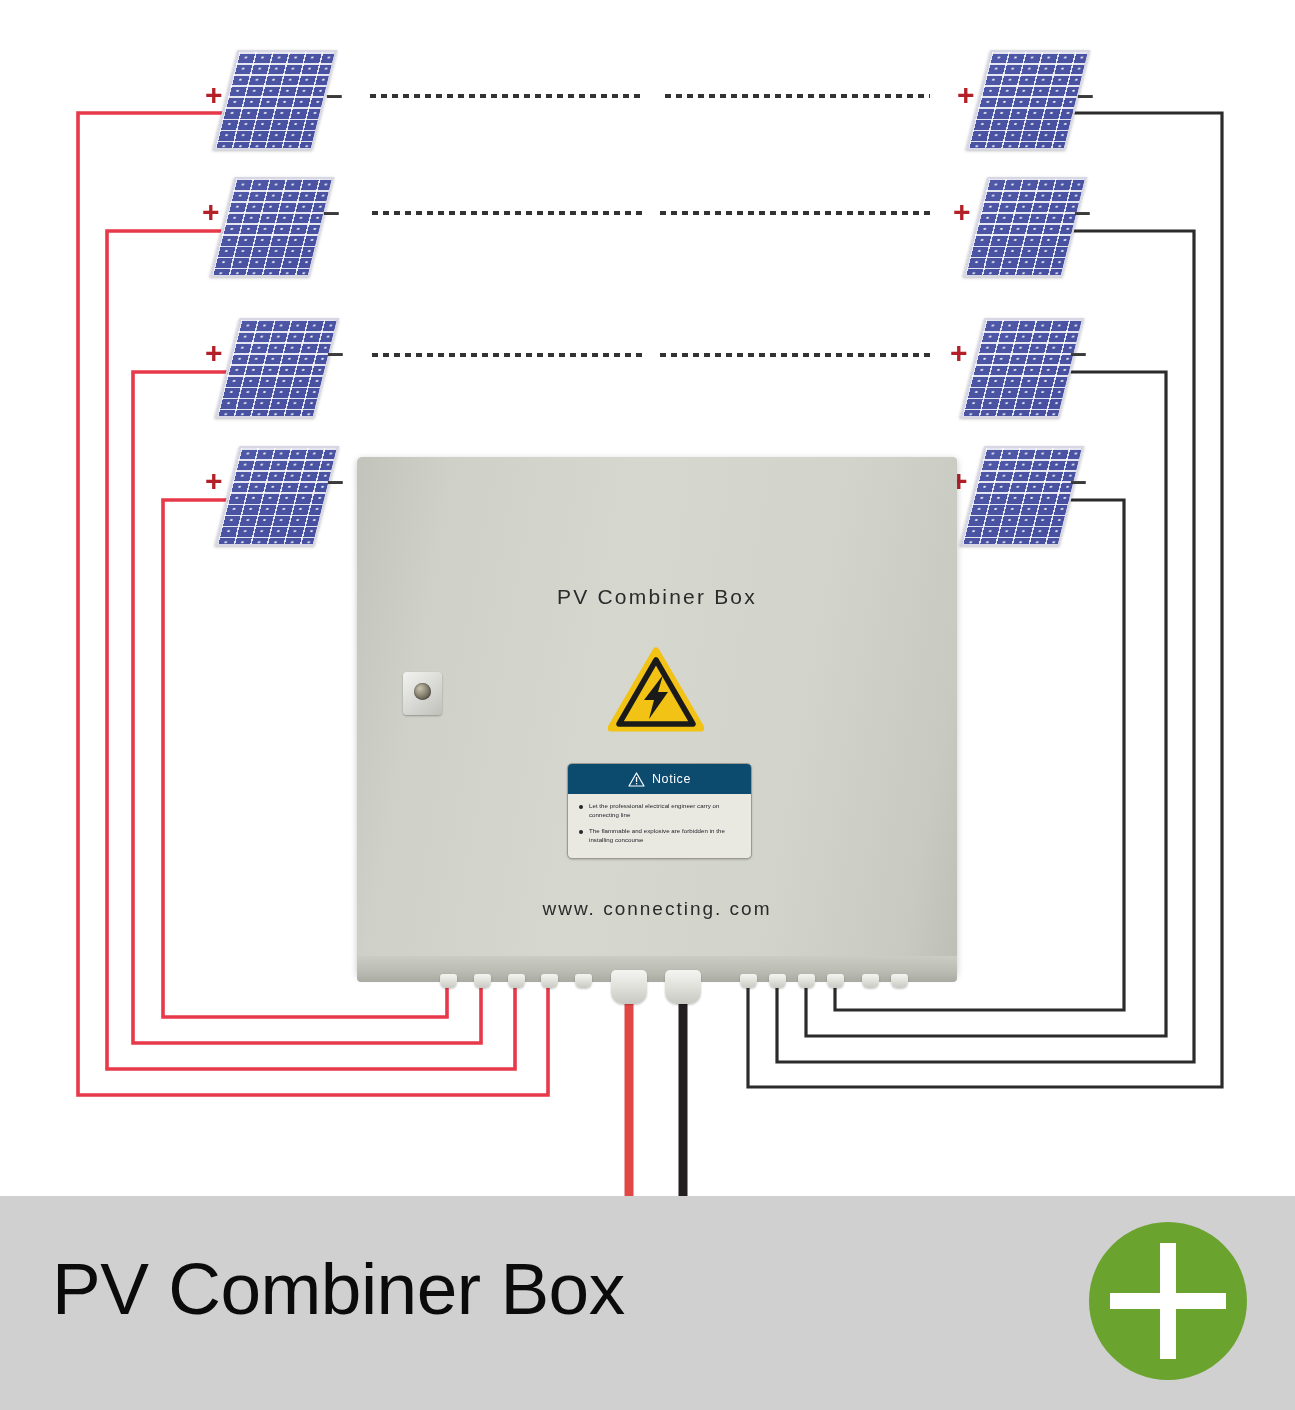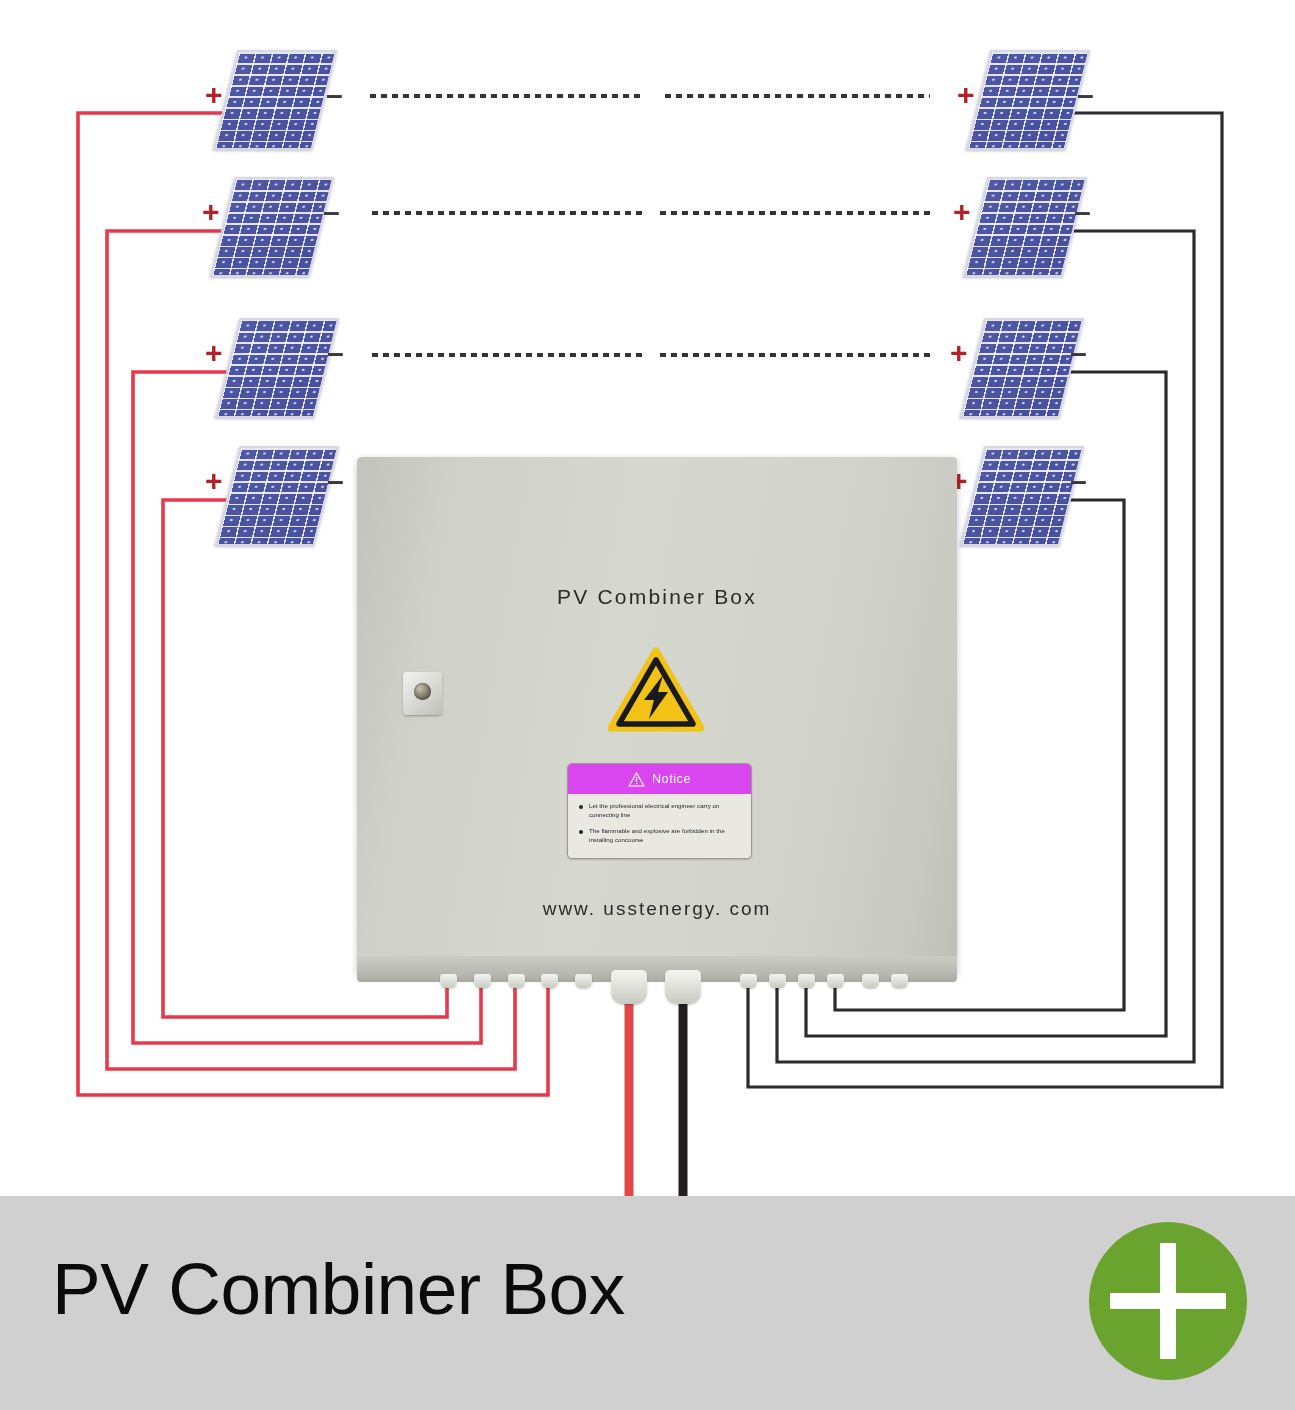--- a/index.html
+++ b/index.html
@@ -152,21 +152,21 @@
     width: 183px;
     height: 94px;
     border-radius: 5px;
     border: 1px solid #9a9a92;
     background: #e9e9e2;
     overflow: hidden;
     box-shadow: 0 1px 2px rgba(0,0,0,0.18);
   }
   #notice-head {
     height: 30px;
-    background: #d946ef;
+    background: #0c4a6e;
     display: flex;
     align-items: center;
     justify-content: center;
     gap: 7px;
   }
   #notice-head .tri {
     width: 17px;
     height: 15px;
   }
   #notice-title {
@@ -347,21 +347,21 @@
           <span class="notice-bullet"></span>
           <span class="notice-text">Let the professional electrical engineer carry on connecting line</span>
         </div>
         <div class="notice-line">
           <span class="notice-bullet"></span>
           <span class="notice-text">The flammable and explosive are forbidden in the installing concourse</span>
         </div>
       </div>
     </div>
 
-    <div id="box-url">www. usstenergy. com</div>
+    <div id="box-url">www. connecting. com</div>
   </div>
 
   <div id="box-bottom"></div>
 
   <div class="gland small" style="left:440px; top:974px;"></div>
   <div class="gland small" style="left:474px; top:974px;"></div>
   <div class="gland small" style="left:508px; top:974px;"></div>
   <div class="gland small" style="left:541px; top:974px;"></div>
   <div class="gland small" style="left:575px; top:974px;"></div>
 

